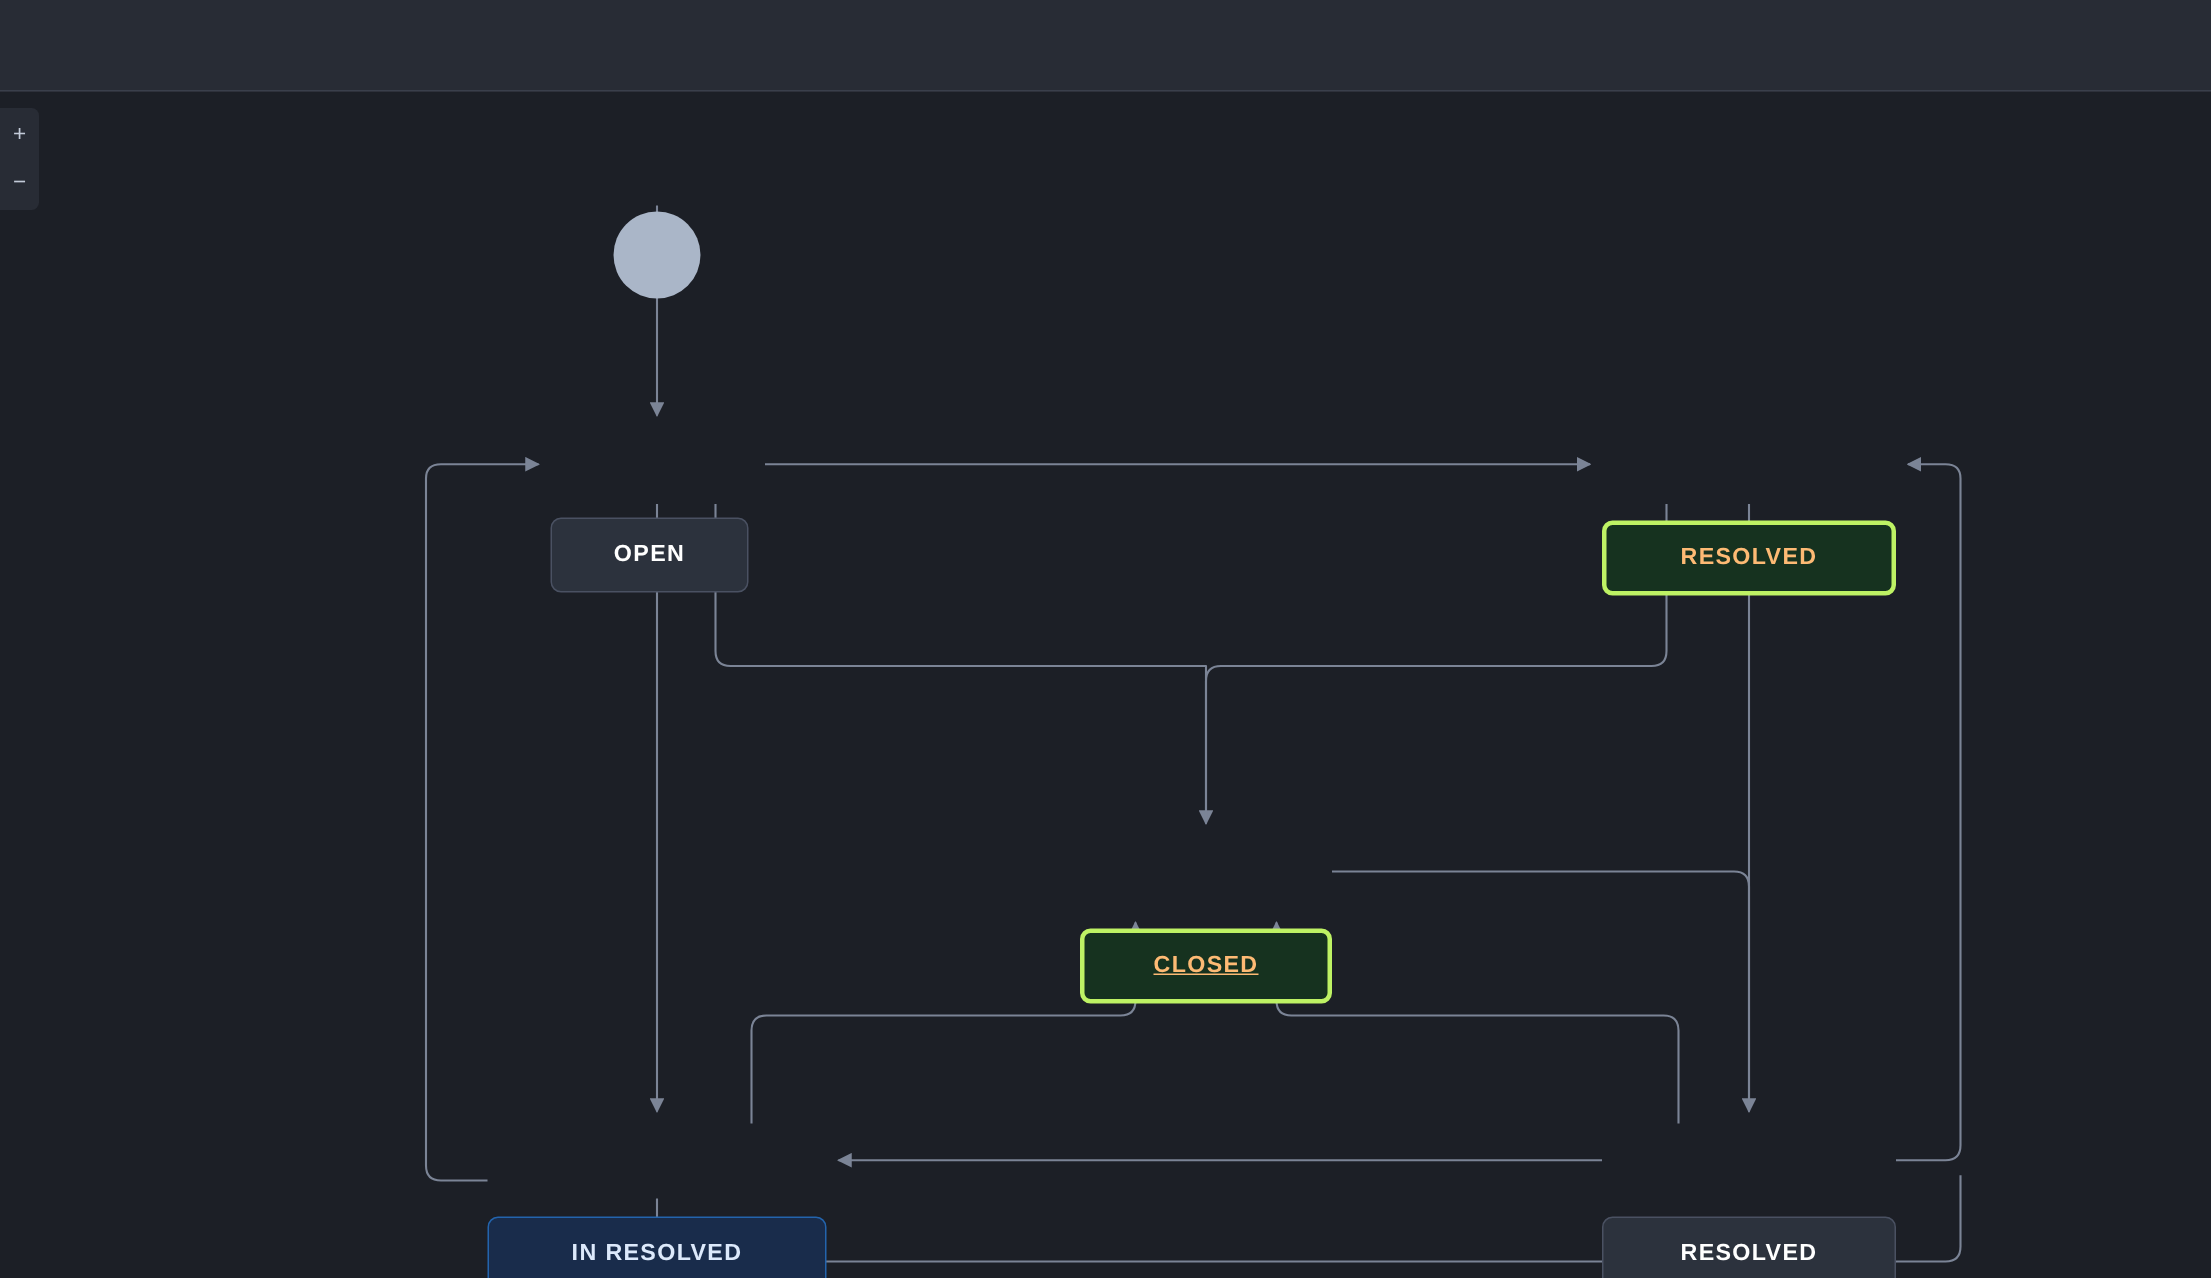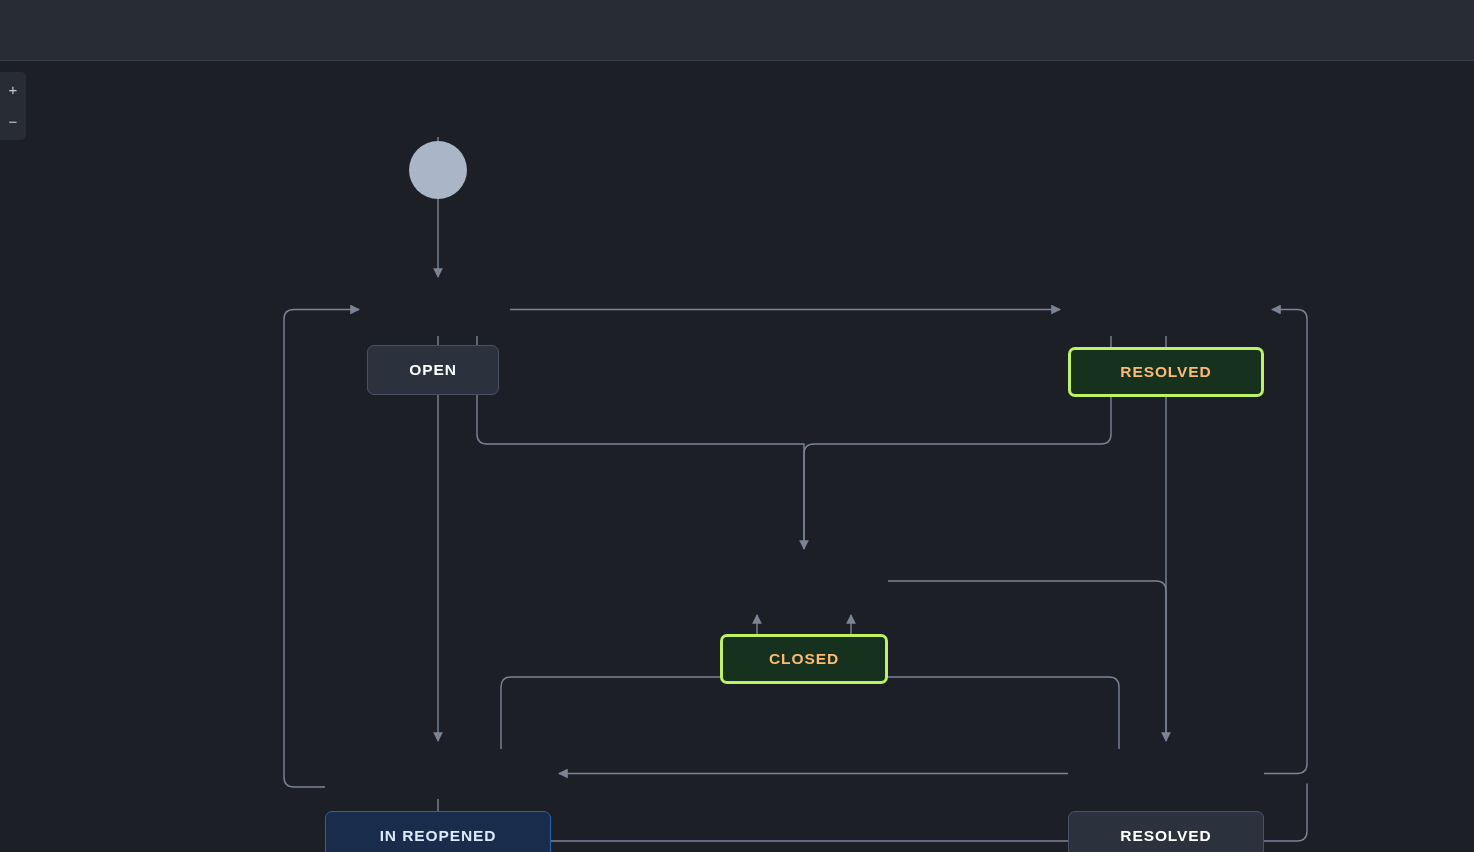--- a/index.html
+++ b/index.html
@@ -164,26 +164,26 @@
     <div id="start-node"></div>
 
     <div class="node slate" style="left:367px; top:283px; width:132px; height:50px;">
       <span>OPEN</span>
     </div>
 
     <div class="node green" style="left:1068px; top:285px; width:196px; height:50px;">
       <span>RESOLVED</span>
     </div>
 
-    <div class="node green" style="left:720px; top:572px; width:168px; height:50px;">
+    <div class="node green" style="left:720px; top:557px; width:168px; height:50px;text-decoration:underline;">
       <span>CLOSED</span>
     </div>
 
     <div class="node blue" style="left:325px; top:749px; width:226px; height:50px;">
-      <span>IN REOPENED</span>
+      <span>IN RESOLVED</span>
     </div>
 
     <div class="node slate" style="left:1068px; top:749px; width:196px; height:50px;">
       <span>RESOLVED</span>
     </div>
 
   </div>
 
   <div id="zoom-controls">
     <button class="zoom-btn">+</button>

